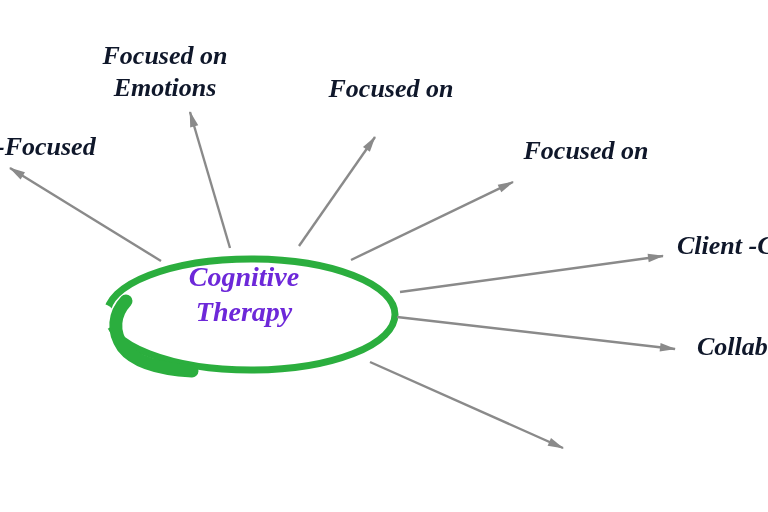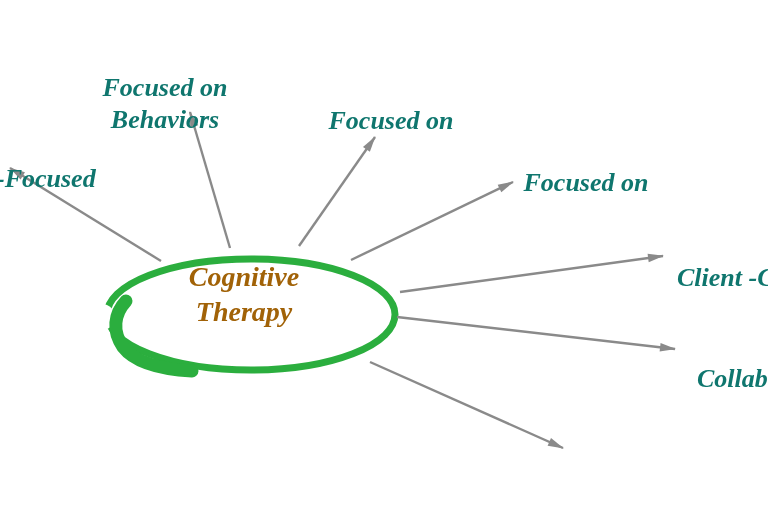--- a/index.html
+++ b/index.html
@@ -19,40 +19,39 @@
     position: absolute;
     left: 0;
     top: 0;
   }
   .node-label {
     position: absolute;
     font-weight: bold;
     font-style: italic;
     font-size: 26px;
     line-height: 32px;
-    color: #0f766e;
+    color: #0f172a;
     white-space: nowrap;
-    margin-top: 32px;
   }
   .node-label.centered {
     transform: translateX(-50%);
     text-align: center;
   }
   .node-label span { display: block; }
   .center-title {
     position: absolute;
     left: 244px;
     top: 259px;
     transform: translateX(-50%);
     text-align: center;
     font-weight: bold;
     font-style: italic;
     font-size: 28px;
     line-height: 35px;
-    color: #a16207;
+    color: #6d28d9;
     white-space: nowrap;
   }
   .center-title span { display: block; }
 
   
   #label-problem   { left: -4px;  top: 131px; }
   #label-emotions  { left: 165px; top: 40px;  }
   #label-thoughts  { left: 391px; top: 73px;  }
   #label-behaviors { left: 586px; top: 135px; }
   #label-client    { left: 677px; top: 230px; }
@@ -94,21 +93,21 @@
     <span>Cognitive</span>
     <span>Therapy</span>
   </div>
 
   <div id="label-problem" class="node-label">
     <span>-Focused</span>
   </div>
 
   <div id="label-emotions" class="node-label centered">
     <span>Focused on</span>
-    <span>Behaviors</span>
+    <span>Emotions</span>
   </div>
 
   <div id="label-thoughts" class="node-label centered">
     <span>Focused on</span>
   </div>
 
   <div id="label-behaviors" class="node-label centered">
     <span>Focused on</span>
   </div>
 

